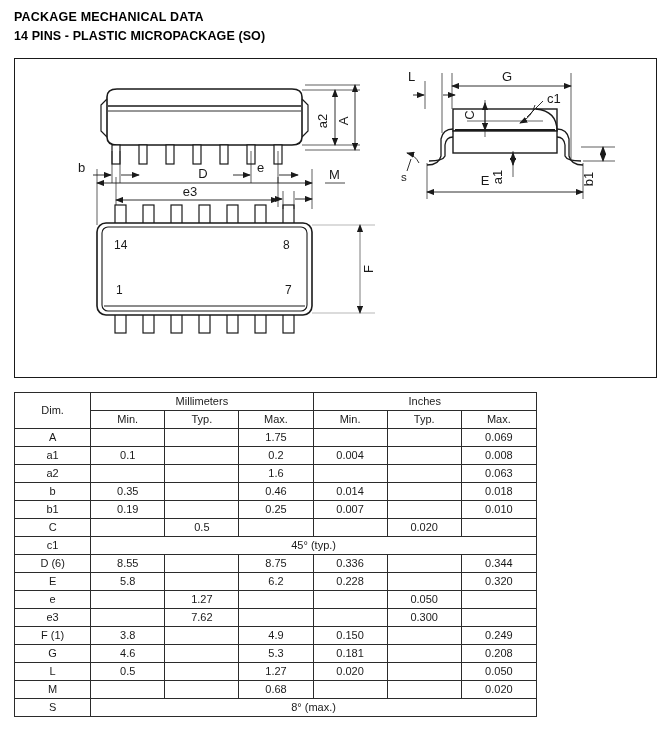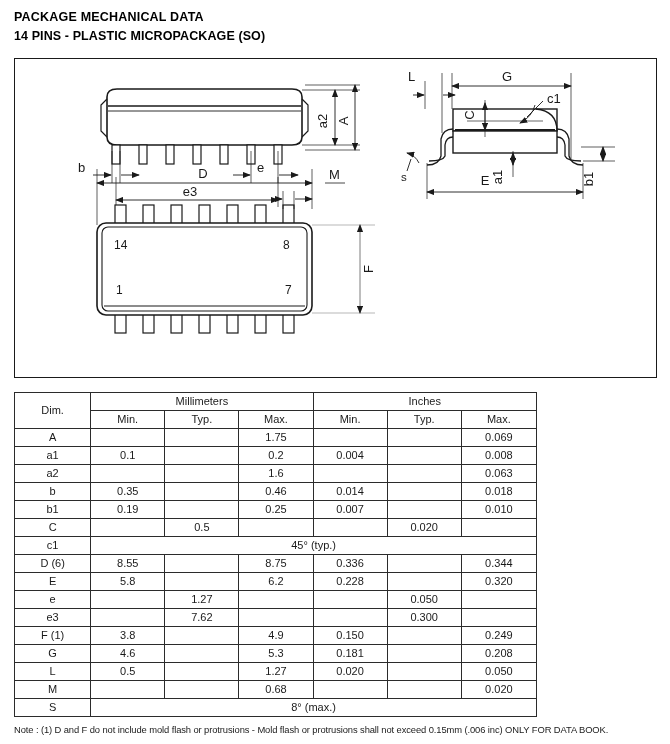--- a/index.html
+++ b/index.html
@@ -412,15 +412,14 @@
           <td></td>
           <td>0.020</td>
         </tr>
         <tr class="row-S">
           <td>S</td>
           <td colspan="6" class="grp-left">8° (max.)</td>
         </tr>
       </tbody>
   </table>
 
-  <div class="note">Note : (1) D and F do not include mold flash or protrusions - Mold flash or protrusions shall not exceed 0.15mm (.006 inc) ONLY FOR DATA BOOK.</div>
 
 </div>
 
 </body></html>

